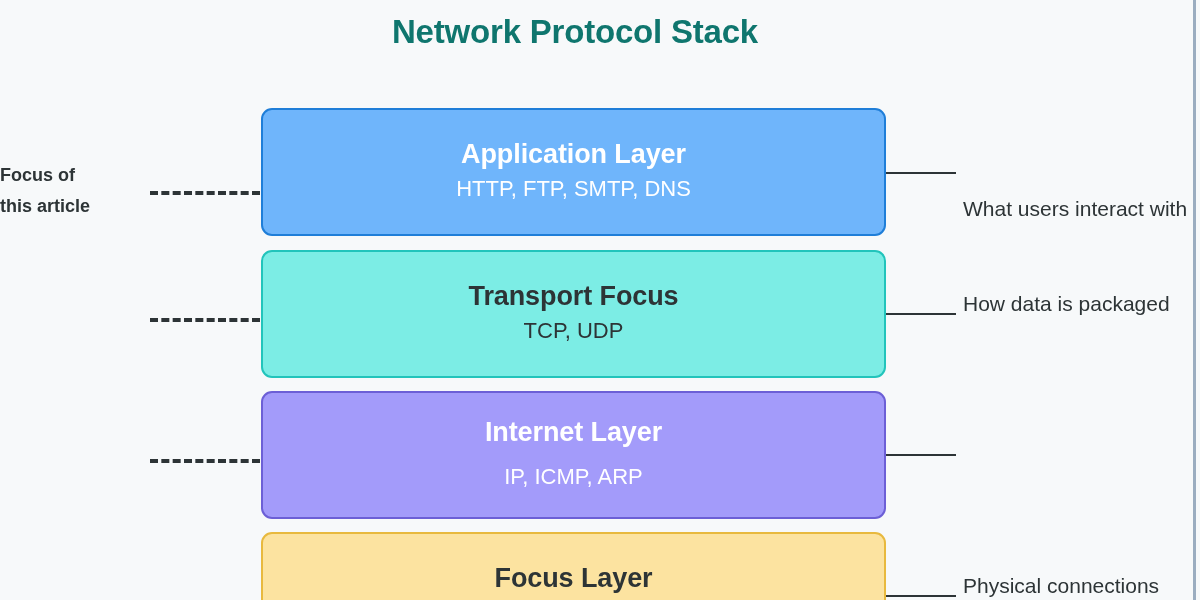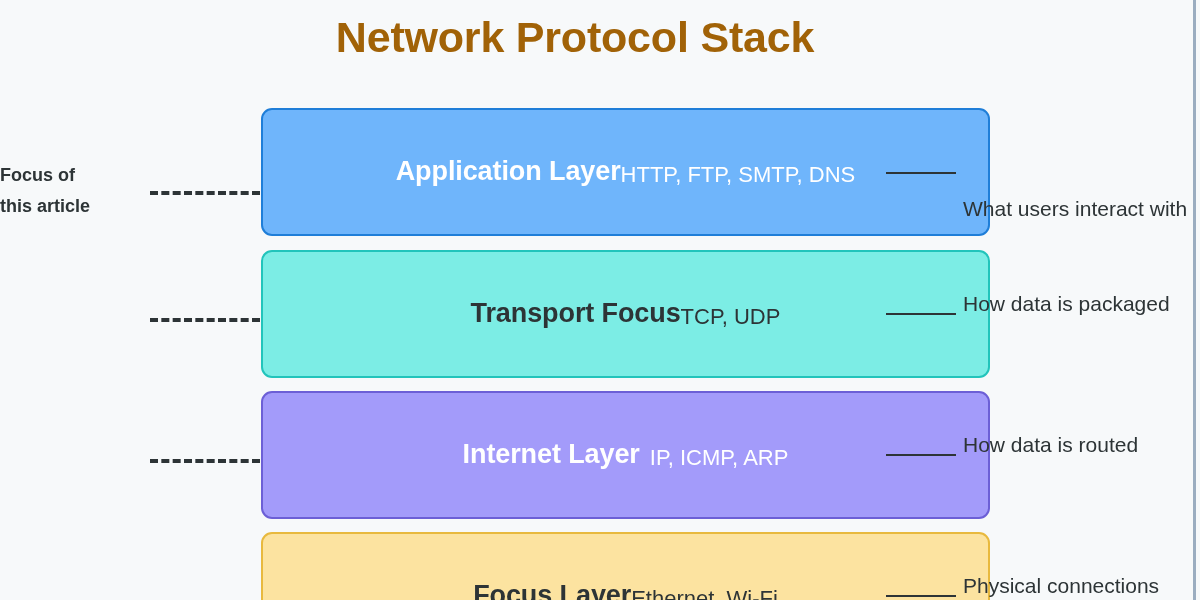--- a/index.html
+++ b/index.html
@@ -34,37 +34,38 @@
     background: #9badc0;
   }
 
   
   .title {
     position: absolute;
     left: 0;
     top: 13px;
     width: 1150px;
     text-align: center;
-    font-size: 43px;
+    font-size: 33px;
     font-weight: bold;
-    color: #a16207;
+    color: #0f766e;
     letter-spacing: -0.2px;
   }
 
   
   .layer-box {
     position: absolute;
     left: 261px;
-    width: 729px;
+    width: 625px;
     height: 128px;
     border-radius: 11px;
     border-style: solid;
     border-width: 2px;
     box-sizing: border-box;
     display: flex;
+    flex-direction: column;
     align-items: center;
     justify-content: center;
   }
   .layer-title {
     font-size: 27px;
     font-weight: bold;
     line-height: 1.08;
     letter-spacing: -0.1px;
   }
   .layer-sub {
@@ -170,18 +171,17 @@
     <div class="layer-sub txt-dark">Ethernet, Wi-Fi</div>
   </div>
 
   <div class="solid-line line-app"></div>
   <div class="solid-line line-trans"></div>
   <div class="solid-line line-inet"></div>
   <div class="solid-line line-link"></div>
 
   <div class="note note-app">What users interact with</div>
   <div class="note note-trans">How data is packaged</div>
-  <div class="note note-inet">How data is routed</div>
   <div class="note note-link">Physical connections</div>
 
   <div class="page-rule"></div>
 
 </div>
 
 </body></html>

